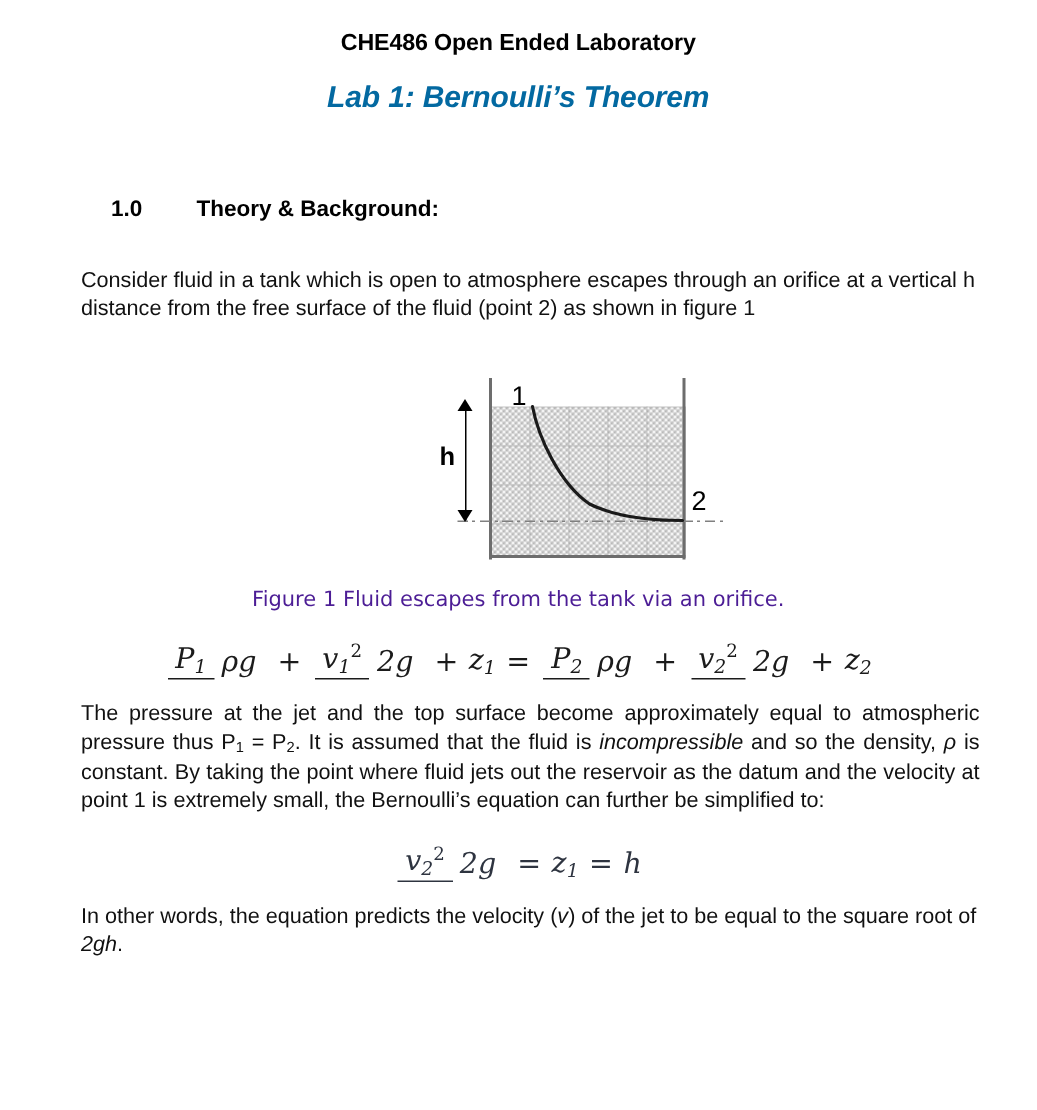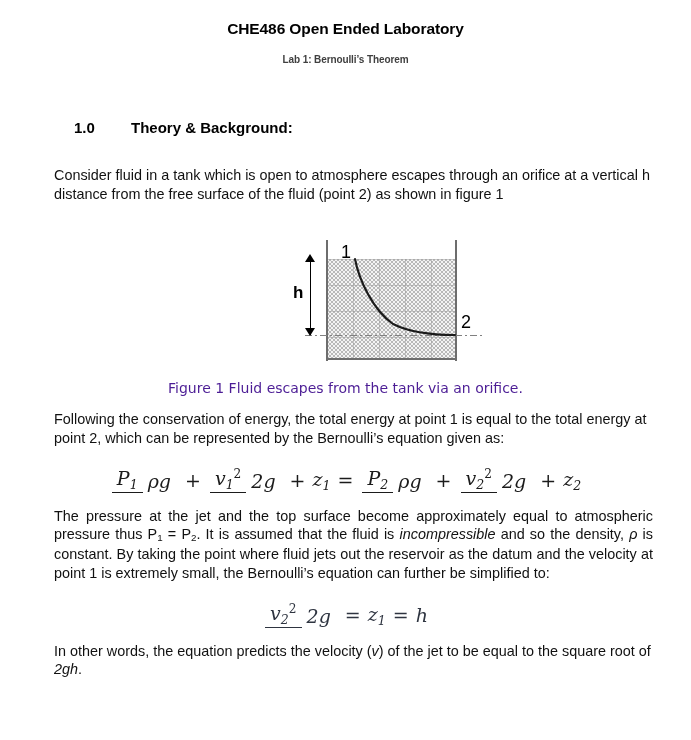--- a/index.html
+++ b/index.html
@@ -30,25 +30,26 @@
     font-weight: bold;
     font-size: 15.5px;
     letter-spacing: -0.1px;
     margin: 0;
     padding-top: 20px;
     color: #000;
   }
   .doc-subtitle {
     text-align: center;
     font-weight: bold;
-    font-size: 10px;
+    font-size: 20px;
     letter-spacing: -0.1px;
     margin: 0;
     padding-top: 16px;
-    color: #404040;
+    color: #0369a1;
+    font-style: italic;
   }
 
   
   .section-heading {
     font-weight: bold;
     font-size: 15px;
     margin: 16px;
     padding-top: 38px;
     padding-left: 25px;
     color: #000;
@@ -283,21 +284,20 @@
         <path d="M 62 41 C 66 62, 80 92, 100 106 C 118 115, 140 117, 162 117" fill="none" stroke="#1a1a1a" stroke-width="2.1" stroke-linecap="round"></path>
       </svg>
 
       <div class="pt-label pt-1">1</div>
       <div class="pt-label pt-2">2</div>
     </div>
   </div>
 
   <div class="figure-caption">Figure 1 Fluid escapes from the tank via an orifice.</div>
 
-  <p class="para">Following the conservation of energy, the total energy at point 1 is equal to the total energy at point 2, which can be represented by the Bernoulli’s equation given as:</p>
 
   <div class="equation eq-dark">
     <span class="eq-row">
       <span class="frac">
         <span class="num-part"><span>P</span><span class="sb">1</span></span>
         <span class="den-part">ρg</span>
       </span>
       <span class="op">+</span>
       <span class="frac">
         <span class="num-part"><span>v</span><span class="sb">1</span><span class="sp">2</span></span>

